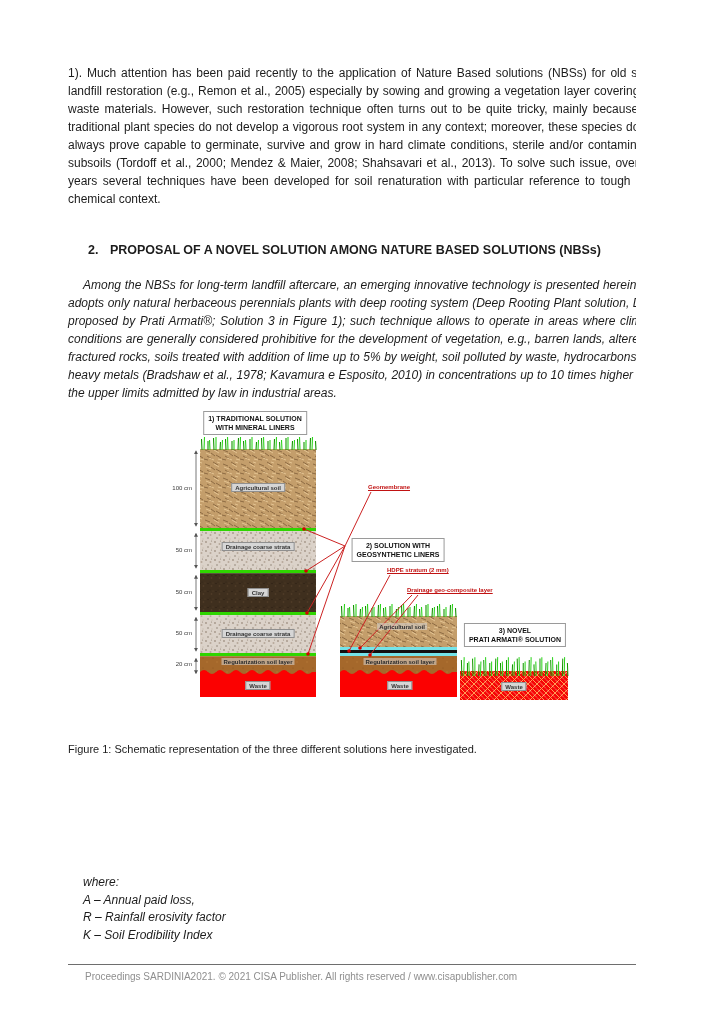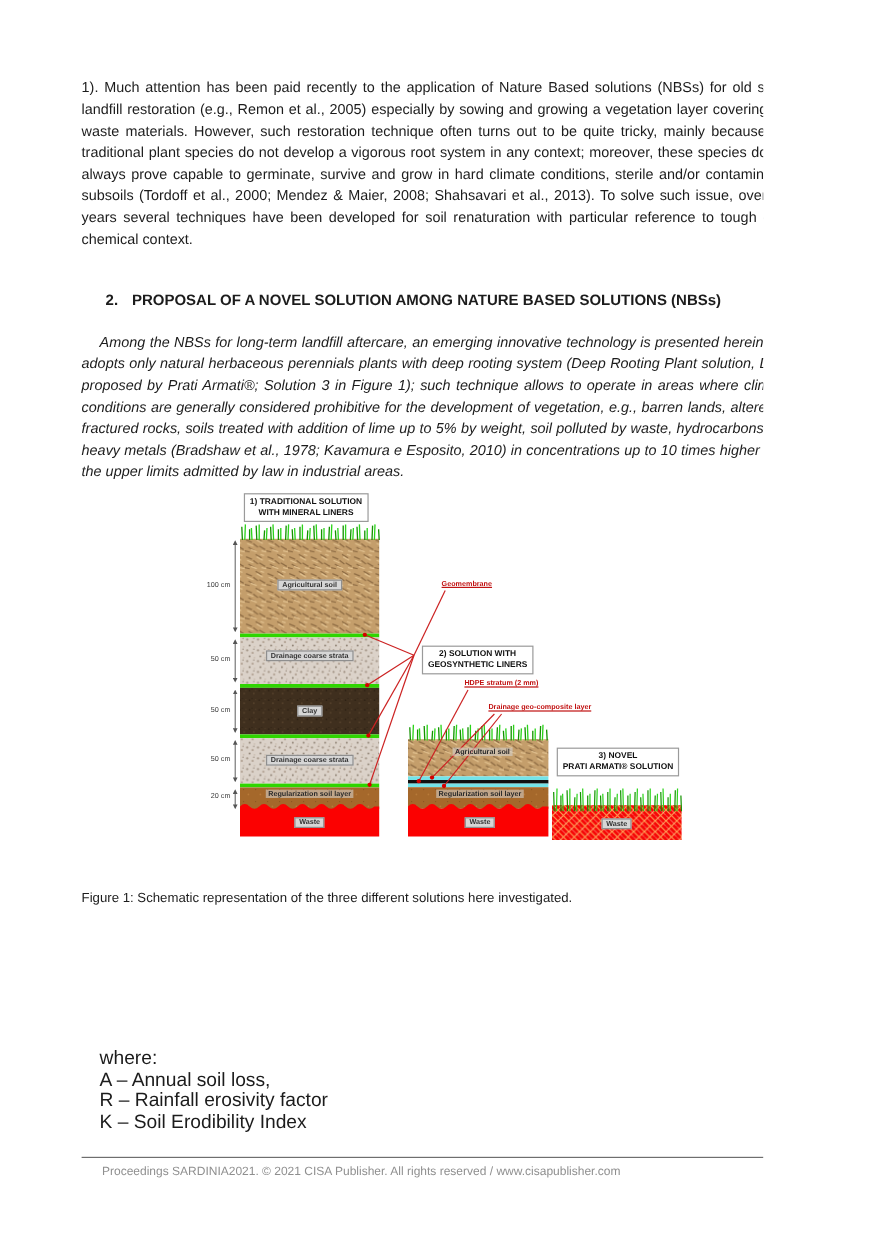--- a/index.html
+++ b/index.html
@@ -4,21 +4,21 @@
 <style>
   html,body{margin:0;padding:0;background:#fff;}
   .page{position:relative;width:636px;height:1030px;background:#ffffff;overflow:hidden;
         font-family:"Liberation Sans", sans-serif;color:#1c1c1c;}
   .abs{position:absolute;}
   .body-text{font-size:12px;line-height:18px;text-align:justify;}
   .indent{text-indent:15px;font-style:italic;}
   .heading{font-size:12.5px;font-weight:bold;white-space:nowrap;}
   .caption{font-size:11px;line-height:14px;}
   .eqrow{font-size:12px;display:flex;justify-content:space-between;}
-  .where{font-size:16px;line-height:17.5px;}
+  .where{font-size:12px;line-height:17.5px;font-style:italic;}
   .footer-line{border-top:1px solid #6e6e6e;height:0;}
   .footer-text{font-size:10px;color:#8f8f8f;padding-left:17px;}
   
   .fig{position:absolute;left:150px;top:405px;width:430px;height:300px;}
   .fig .lbl{position:absolute;transform:translateX(-50%);white-space:nowrap;}
   .titlebox{background:#fff;border:1px solid #9a9a9a;padding:2px 4px;text-align:center;
             font-size:7px;font-weight:bold;line-height:9px;color:#111;}
   .graybox{background:#d6d6d6;border:0.5px solid #8f8f8f;padding:0.5px 3px;
            font-size:6px;font-weight:bold;color:#333;}
   .softbox{background:rgba(215,215,215,0.55);padding:0.5px 2px;
@@ -178,21 +178,21 @@
     <div class="redlbl" style="left:237px;top:162px;">HDPE stratum (2 mm)</div>
     <div class="redlbl" style="left:257px;top:182px;">Drainage geo-composite layer</div>
   </div>
 
   <div class="abs caption" style="left:68px;top:742px;width:592px;">Figure 1: Schematic representation of the three different solutions here investigated.</div>
 
 
 
   <div class="abs where" style="left:83px;top:874px;">
     <div>where:</div>
-    <div>A – Annual soil loss,</div>
+    <div>A – Annual paid loss,</div>
     <div>R – Rainfall erosivity factor</div>
     <div>K – Soil Erodibility Index</div>
   </div>
 
   <div class="abs footer-line" style="left:68px;top:964px;width:592px;"></div>
   <div class="abs footer-text" style="left:68px;top:971px;width:592px;">Proceedings SARDINIA2021. © 2021 CISA Publisher. All rights reserved / www.cisapublisher.com</div>
 
 </div>
 
 </body></html>

